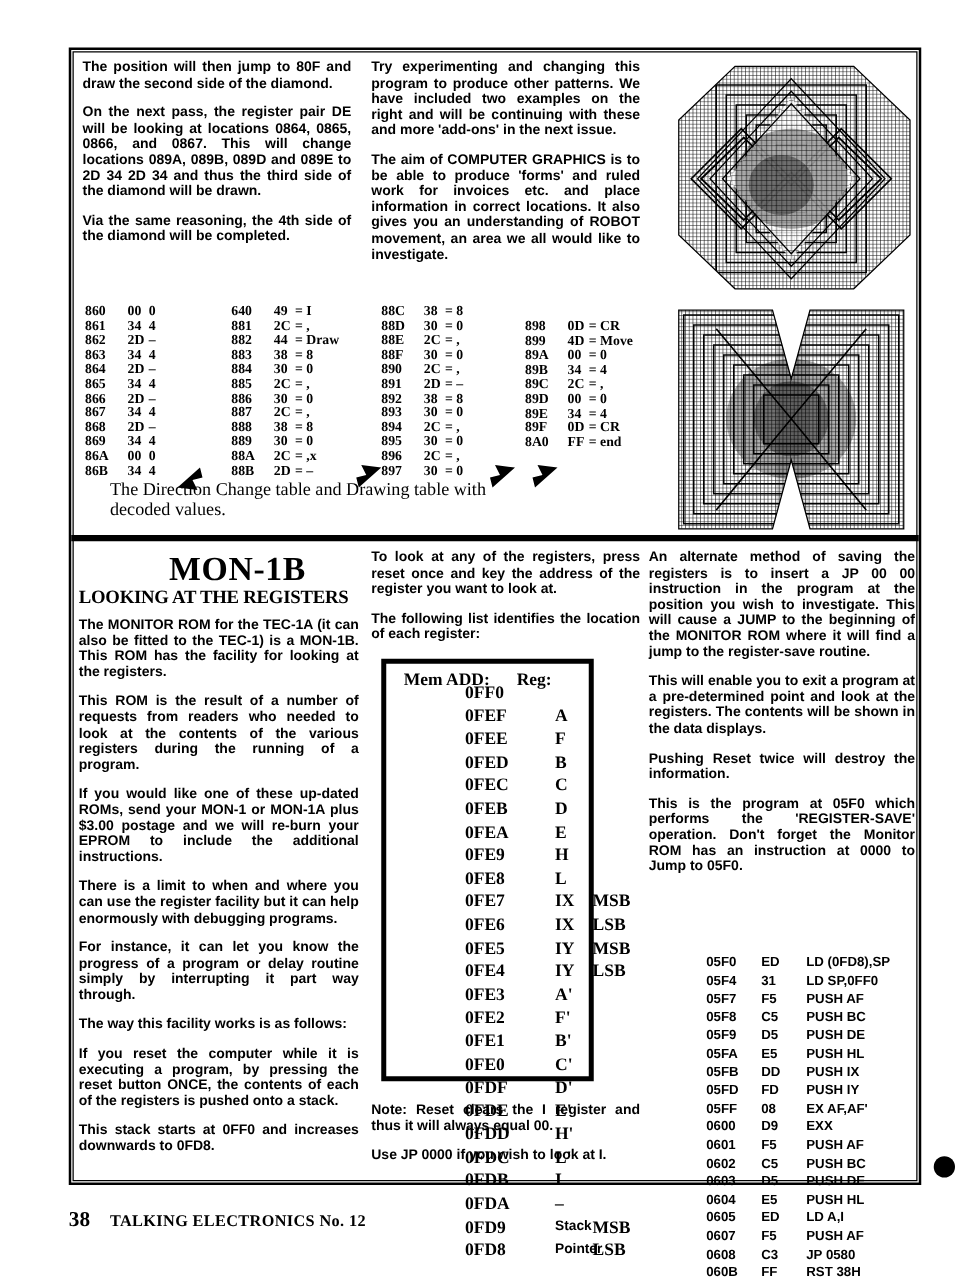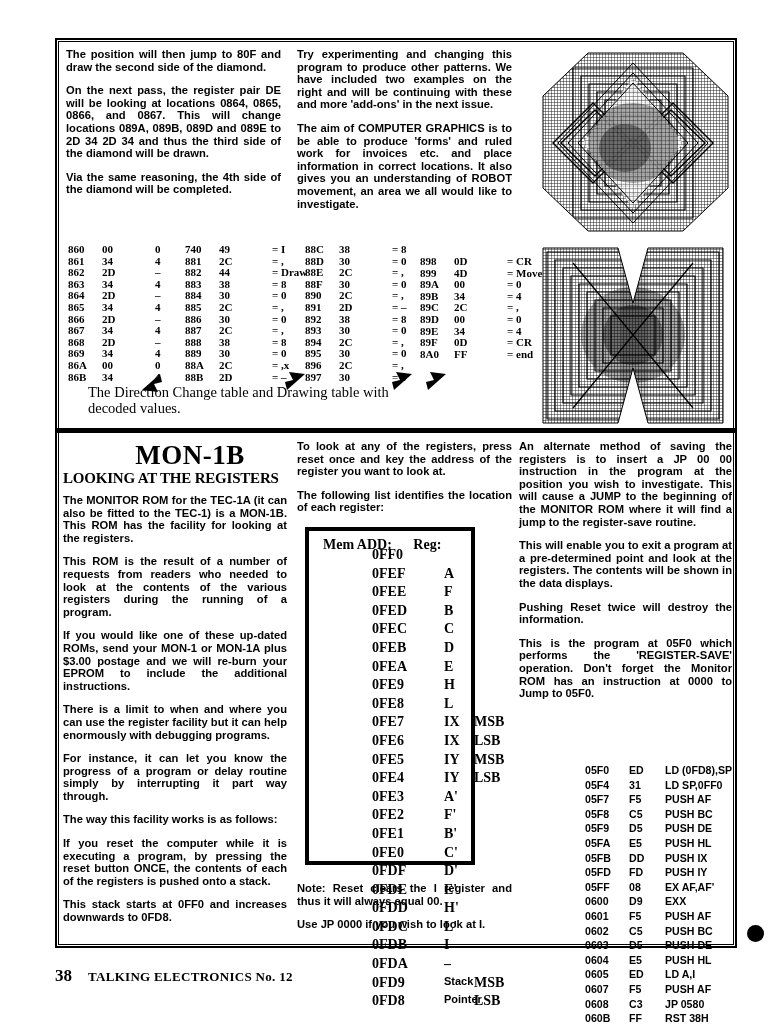--- a/index.html
+++ b/index.html
@@ -34,21 +34,21 @@
   p.body:last-child{margin-bottom:0;}
 
   
   .hextable{
     position:absolute;
     font-family:"Liberation Serif",serif;
     font-weight:bold;font-size:11px;line-height:11.6px;
   }
   .hextable .row{white-space:pre;display:block;}
   .hextable .c1{display:inline-block;width:34px;}
-  .hextable .c2{display:inline-block;width:53px;}
+  .hextable .c2{display:inline-block;width:17px;}
   .hextable .c3{display:inline-block;}
 
   
   .caption{
     position:absolute;left:88px;top:385px;width:330px;
     font-family:"Liberation Serif",serif;font-weight:normal;
     font-size:14.5px;line-height:15.5px;
   }
 
   
@@ -86,21 +86,21 @@
   .regrow .ext{position:absolute;left:130px;}
   .regrow .small{font-size:11px;font-family:"Liberation Sans",sans-serif;}
 
   
   .asm{
     position:absolute;left:565px;top:763px;
     font-size:10.6px;line-height:14.6px;font-weight:bold;
     font-family:"Liberation Sans",sans-serif;
   }
   .asm .row{white-space:pre;display:block;}
-  .asm .a1{display:inline-block;width:44px;margin-left:20px;}
+  .asm .a1{display:inline-block;width:44px;}
   .asm .a2{display:inline-block;width:36px;}
 
   
   .footer{
     position:absolute;left:55px;top:966px;
     font-family:"Liberation Serif",serif;font-weight:bold;
   }
   .footer .pg{font-size:17px;}
   .footer .ttl{font-size:13px;margin-left:12px;letter-spacing:0.3px;margin-top:40px;}
 
@@ -218,21 +218,21 @@
     <span class="row"><span class="c1">865</span><span class="c2">34</span><span class="c3">4</span></span>
     <span class="row"><span class="c1">866</span><span class="c2">2D</span><span class="c3">–</span></span>
     <span class="row"><span class="c1">867</span><span class="c2">34</span><span class="c3">4</span></span>
     <span class="row"><span class="c1">868</span><span class="c2">2D</span><span class="c3">–</span></span>
     <span class="row"><span class="c1">869</span><span class="c2">34</span><span class="c3">4</span></span>
     <span class="row"><span class="c1">86A</span><span class="c2">00</span><span class="c3">0</span></span>
     <span class="row"><span class="c1">86B</span><span class="c2">34</span><span class="c3">4</span></span>
   </div>
 
   <div class="hextable" style="left:185px;top:244px;">
-    <span class="row"><span class="c1">740</span><span class="c2">49</span><span class="c3">= I</span></span>
+    <span class="row"><span class="c1">640</span><span class="c2">49</span><span class="c3">= I</span></span>
     <span class="row"><span class="c1">881</span><span class="c2">2C</span><span class="c3">= ,</span></span>
     <span class="row"><span class="c1">882</span><span class="c2">44</span><span class="c3">= Draw</span></span>
     <span class="row"><span class="c1">883</span><span class="c2">38</span><span class="c3">= 8</span></span>
     <span class="row"><span class="c1">884</span><span class="c2">30</span><span class="c3">= 0</span></span>
     <span class="row"><span class="c1">885</span><span class="c2">2C</span><span class="c3">= ,</span></span>
     <span class="row"><span class="c1">886</span><span class="c2">30</span><span class="c3">= 0</span></span>
     <span class="row"><span class="c1">887</span><span class="c2">2C</span><span class="c3">= ,</span></span>
     <span class="row"><span class="c1">888</span><span class="c2">38</span><span class="c3">= 8</span></span>
     <span class="row"><span class="c1">889</span><span class="c2">30</span><span class="c3">= 0</span></span>
     <span class="row"><span class="c1">88A</span><span class="c2">2C</span><span class="c3">= ,x</span></span>

